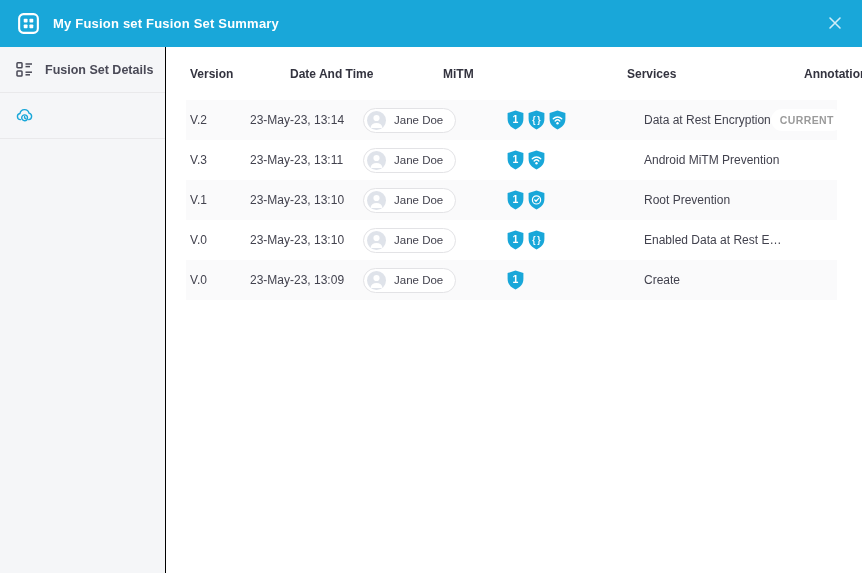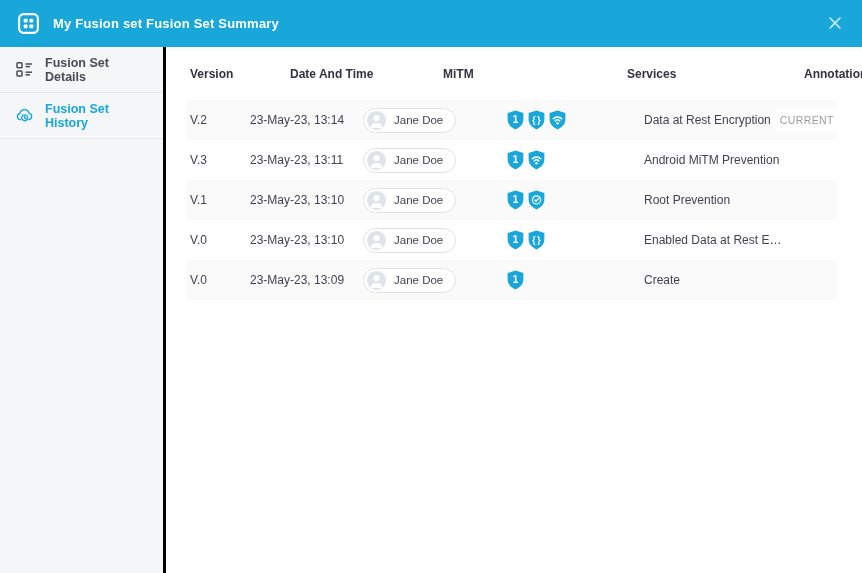--- a/index.html
+++ b/index.html
@@ -10,21 +10,21 @@
   
   .titlebar { position:absolute; top:0; left:0; right:0; height:47px;
     background:#19A7D9; display:flex; align-items:center; padding:0 18px; }
   .titlebar .grid-ic { width:21px; height:21px; display:inline-flex; flex:0 0 auto; }
   .titlebar h1 { color:#fff; font-size:13px; font-weight:bold; letter-spacing:.2px; margin-left:14px; }
   .close-btn { position:absolute; right:16px; top:12px; width:22px; height:22px;
     background:none; border:none; cursor:pointer; display:flex; align-items:center; justify-content:center; }
 
   
   .sidebar { position:absolute; top:47px; left:0; bottom:0; width:166px;
-    background:#F5F6F8; border-right:3px solid #000000; }
+    background:#F5F6F8; border-right:1px solid #000000; }
   .side-item { height:46px; display:flex; align-items:center; gap:12px;
     padding:0 10px 0 16px; border-bottom:1px solid #E9E9EB; cursor:pointer;
     color:#4A4A57; font-size:12.5px; font-weight:bold; }
   .side-item .ic { width:17px; height:17px; display:inline-flex; flex:0 0 auto; color:#4A4A57; }
   .side-item.active { color:#19A7D9; }
   .side-item.active .ic { color:#19A7D9; }
 
   
   .content { position:absolute; top:47px; left:166px; right:0; bottom:0; background:#fff;
     padding:0 25px 0 20px; }
@@ -40,21 +40,21 @@
   .avatar { width:19px; height:19px; border-radius:50%; background:#DFE3EA;
     display:inline-flex; align-items:center; justify-content:center; overflow:hidden; }
   .uname { font-size:11.5px; color:#42424E; }
 
   .services-cell { gap:4px; }
   .svc { width:17px; height:20px; display:inline-flex; }
 
   .annotation-cell { justify-content:space-between; padding-right:3px; }
   .ann-text { white-space:nowrap; overflow:hidden; text-overflow:ellipsis; max-width:138px; }
   .badge { background:#fff; border-radius:12px; padding:5px 9px; font-size:10.5px;
-    letter-spacing:.4px; color:#9B9B9B; font-weight:normal; }
+    letter-spacing:.4px; color:#9B9B9B; font-weight:bold; }
 </style>
 </head>
 <body>
 
 <div class="modal">
 
   <header class="titlebar">
     <span class="grid-ic">
       <svg viewBox="0 0 22 22" width="21" height="21">
         <rect x="1.2" y="1.2" width="19.6" height="19.6" rx="4.5" fill="none" stroke="#fff" stroke-width="2.2"></rect>
@@ -87,21 +87,20 @@
       <span>Fusion Set Details</span>
     </div>
     <div class="side-item active">
       <span class="ic">
         <svg viewBox="0 0 17 17" width="17" height="17" fill="none" stroke="currentColor" stroke-width="1.4">
           <path d="M4.4 12.6 a3.1 3.1 0 0 1 -.4 -6.15 A4.6 4.6 0 0 1 13 6.1 a3.3 3.3 0 0 1 -.3 6.5" stroke-linecap="round"></path>
           <circle cx="8.6" cy="10.8" r="2.9"></circle>
           <path d="M8.6 9.4 v1.5 l1.1 .7" stroke-linecap="round" stroke-linejoin="round"></path>
         </svg>
       </span>
-      <span>Fusion Set History</span>
     </div>
   </nav>
 
   <main class="content">
     <div class="thead">
       <span>Version</span>
       <span>Date And Time</span>
       <span>MiTM</span>
       <span>Services</span>
       <span>Annotation</span>

